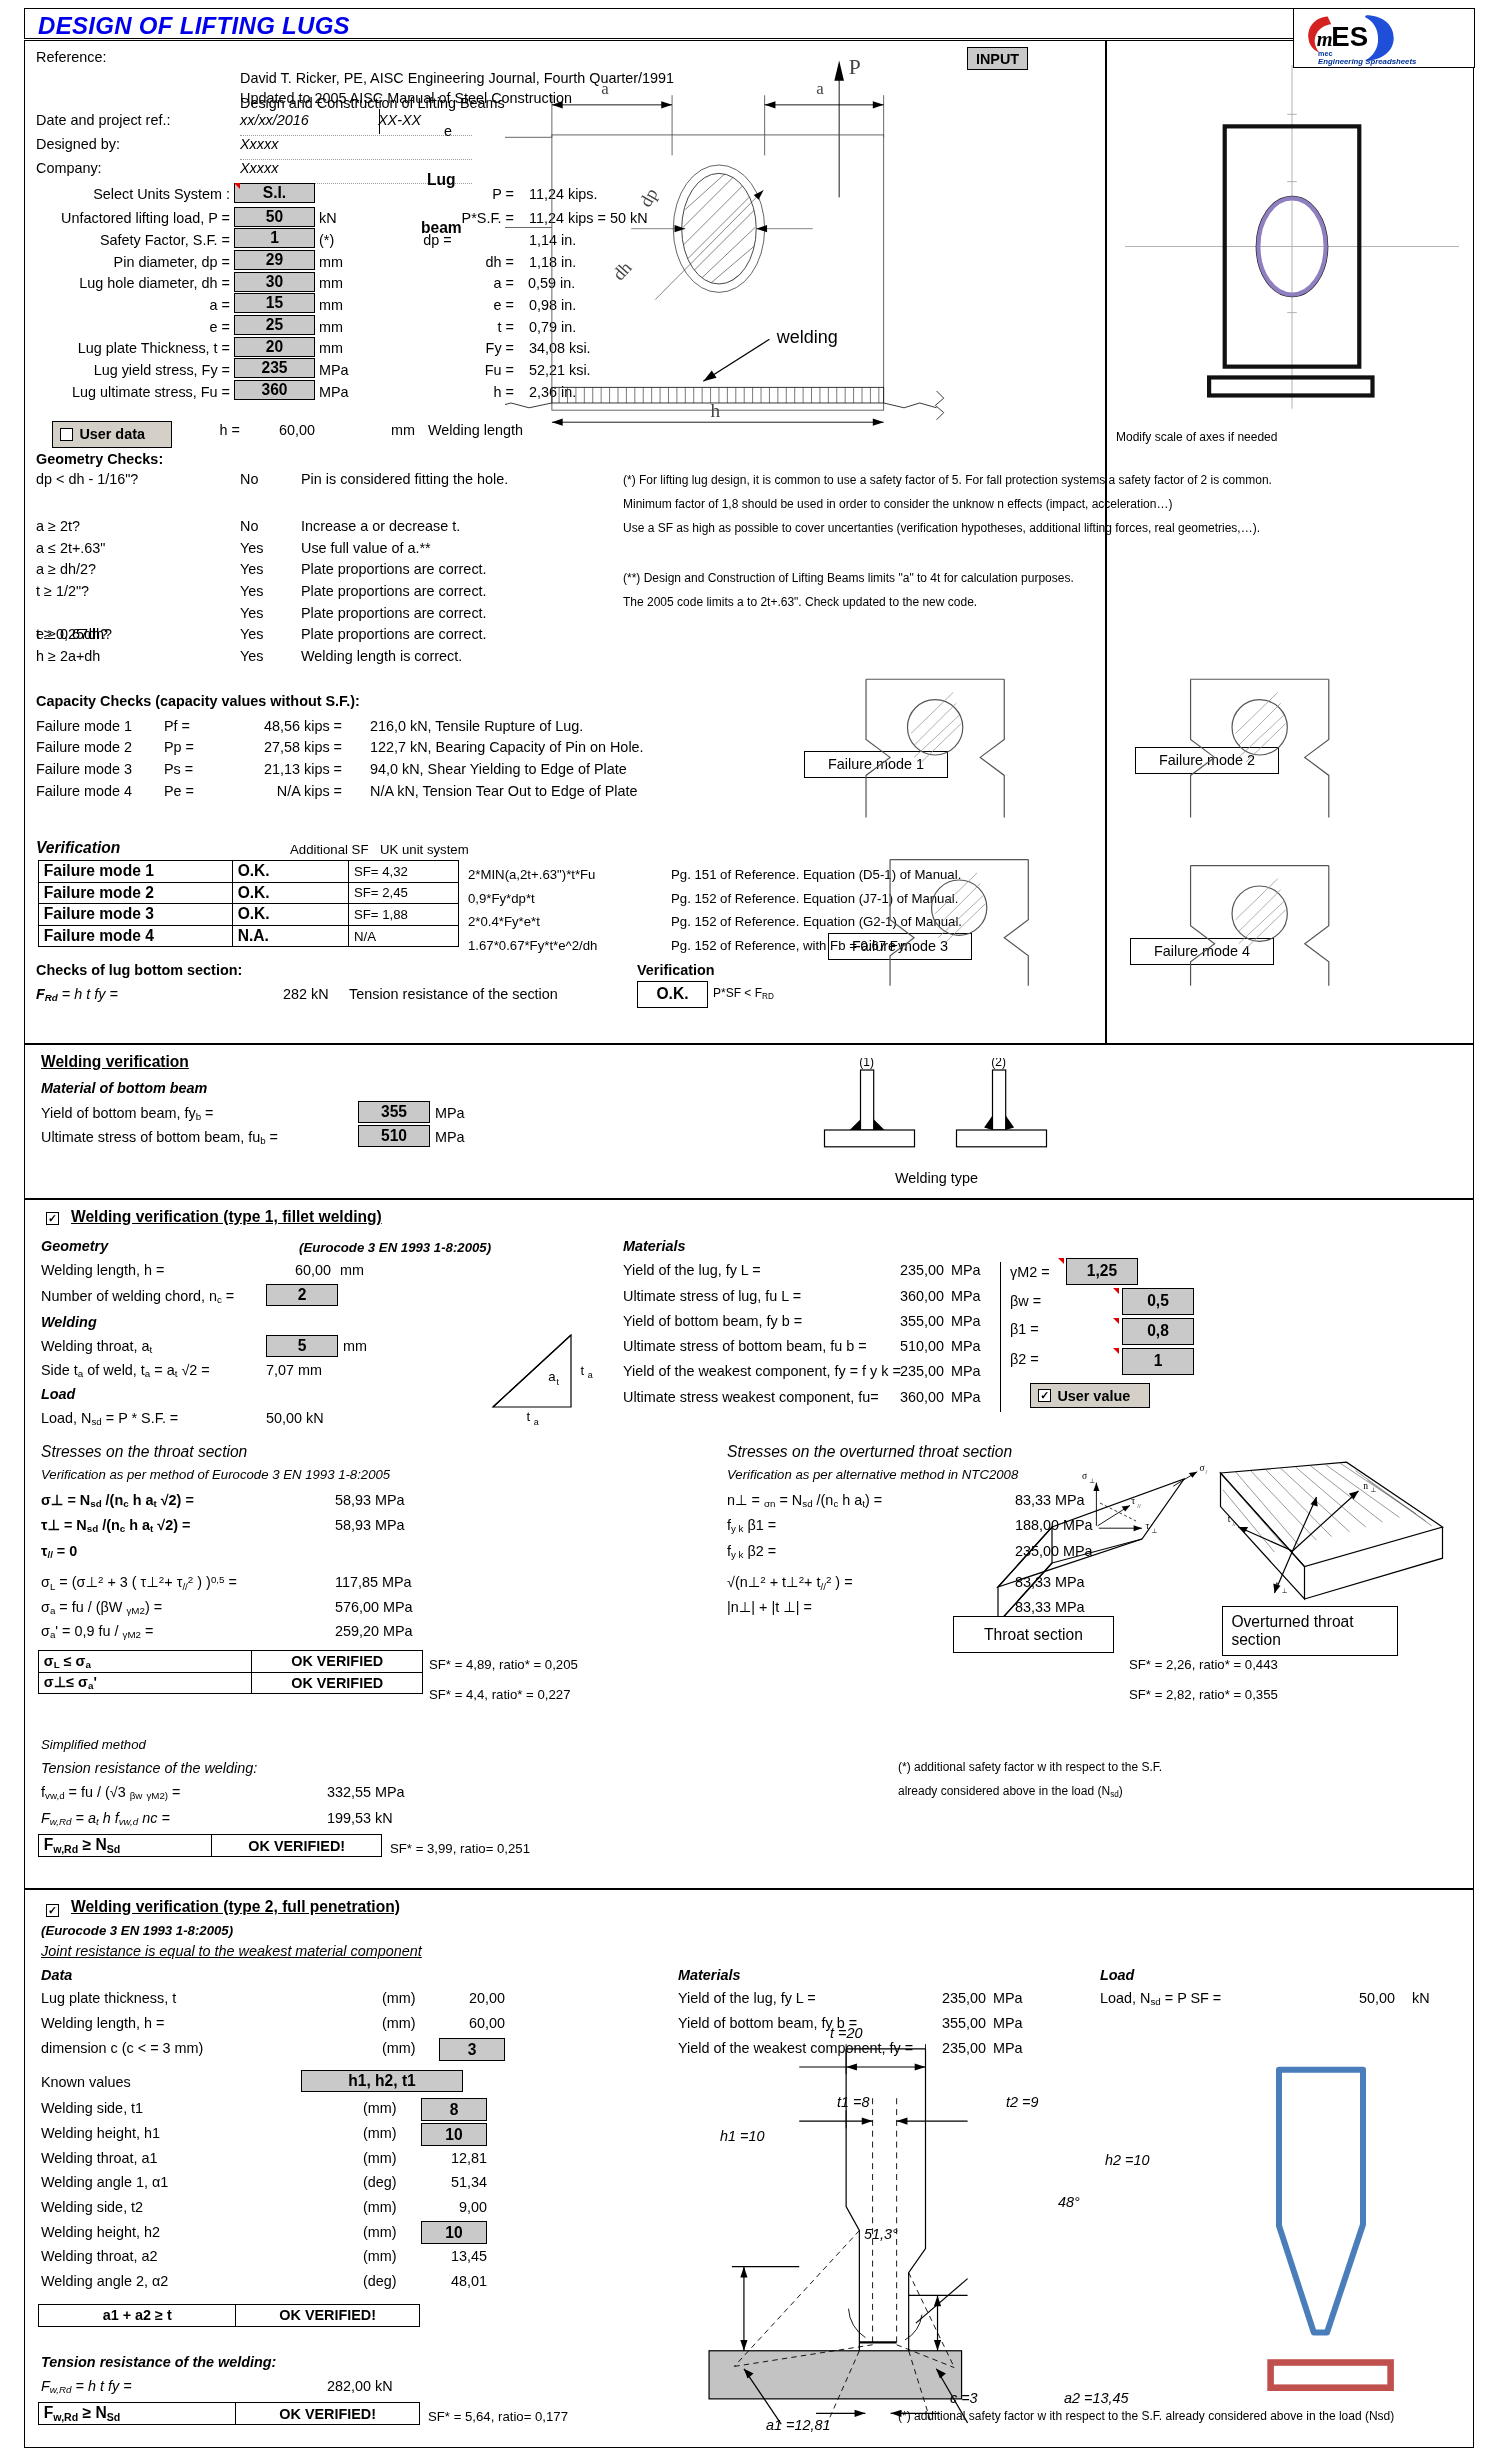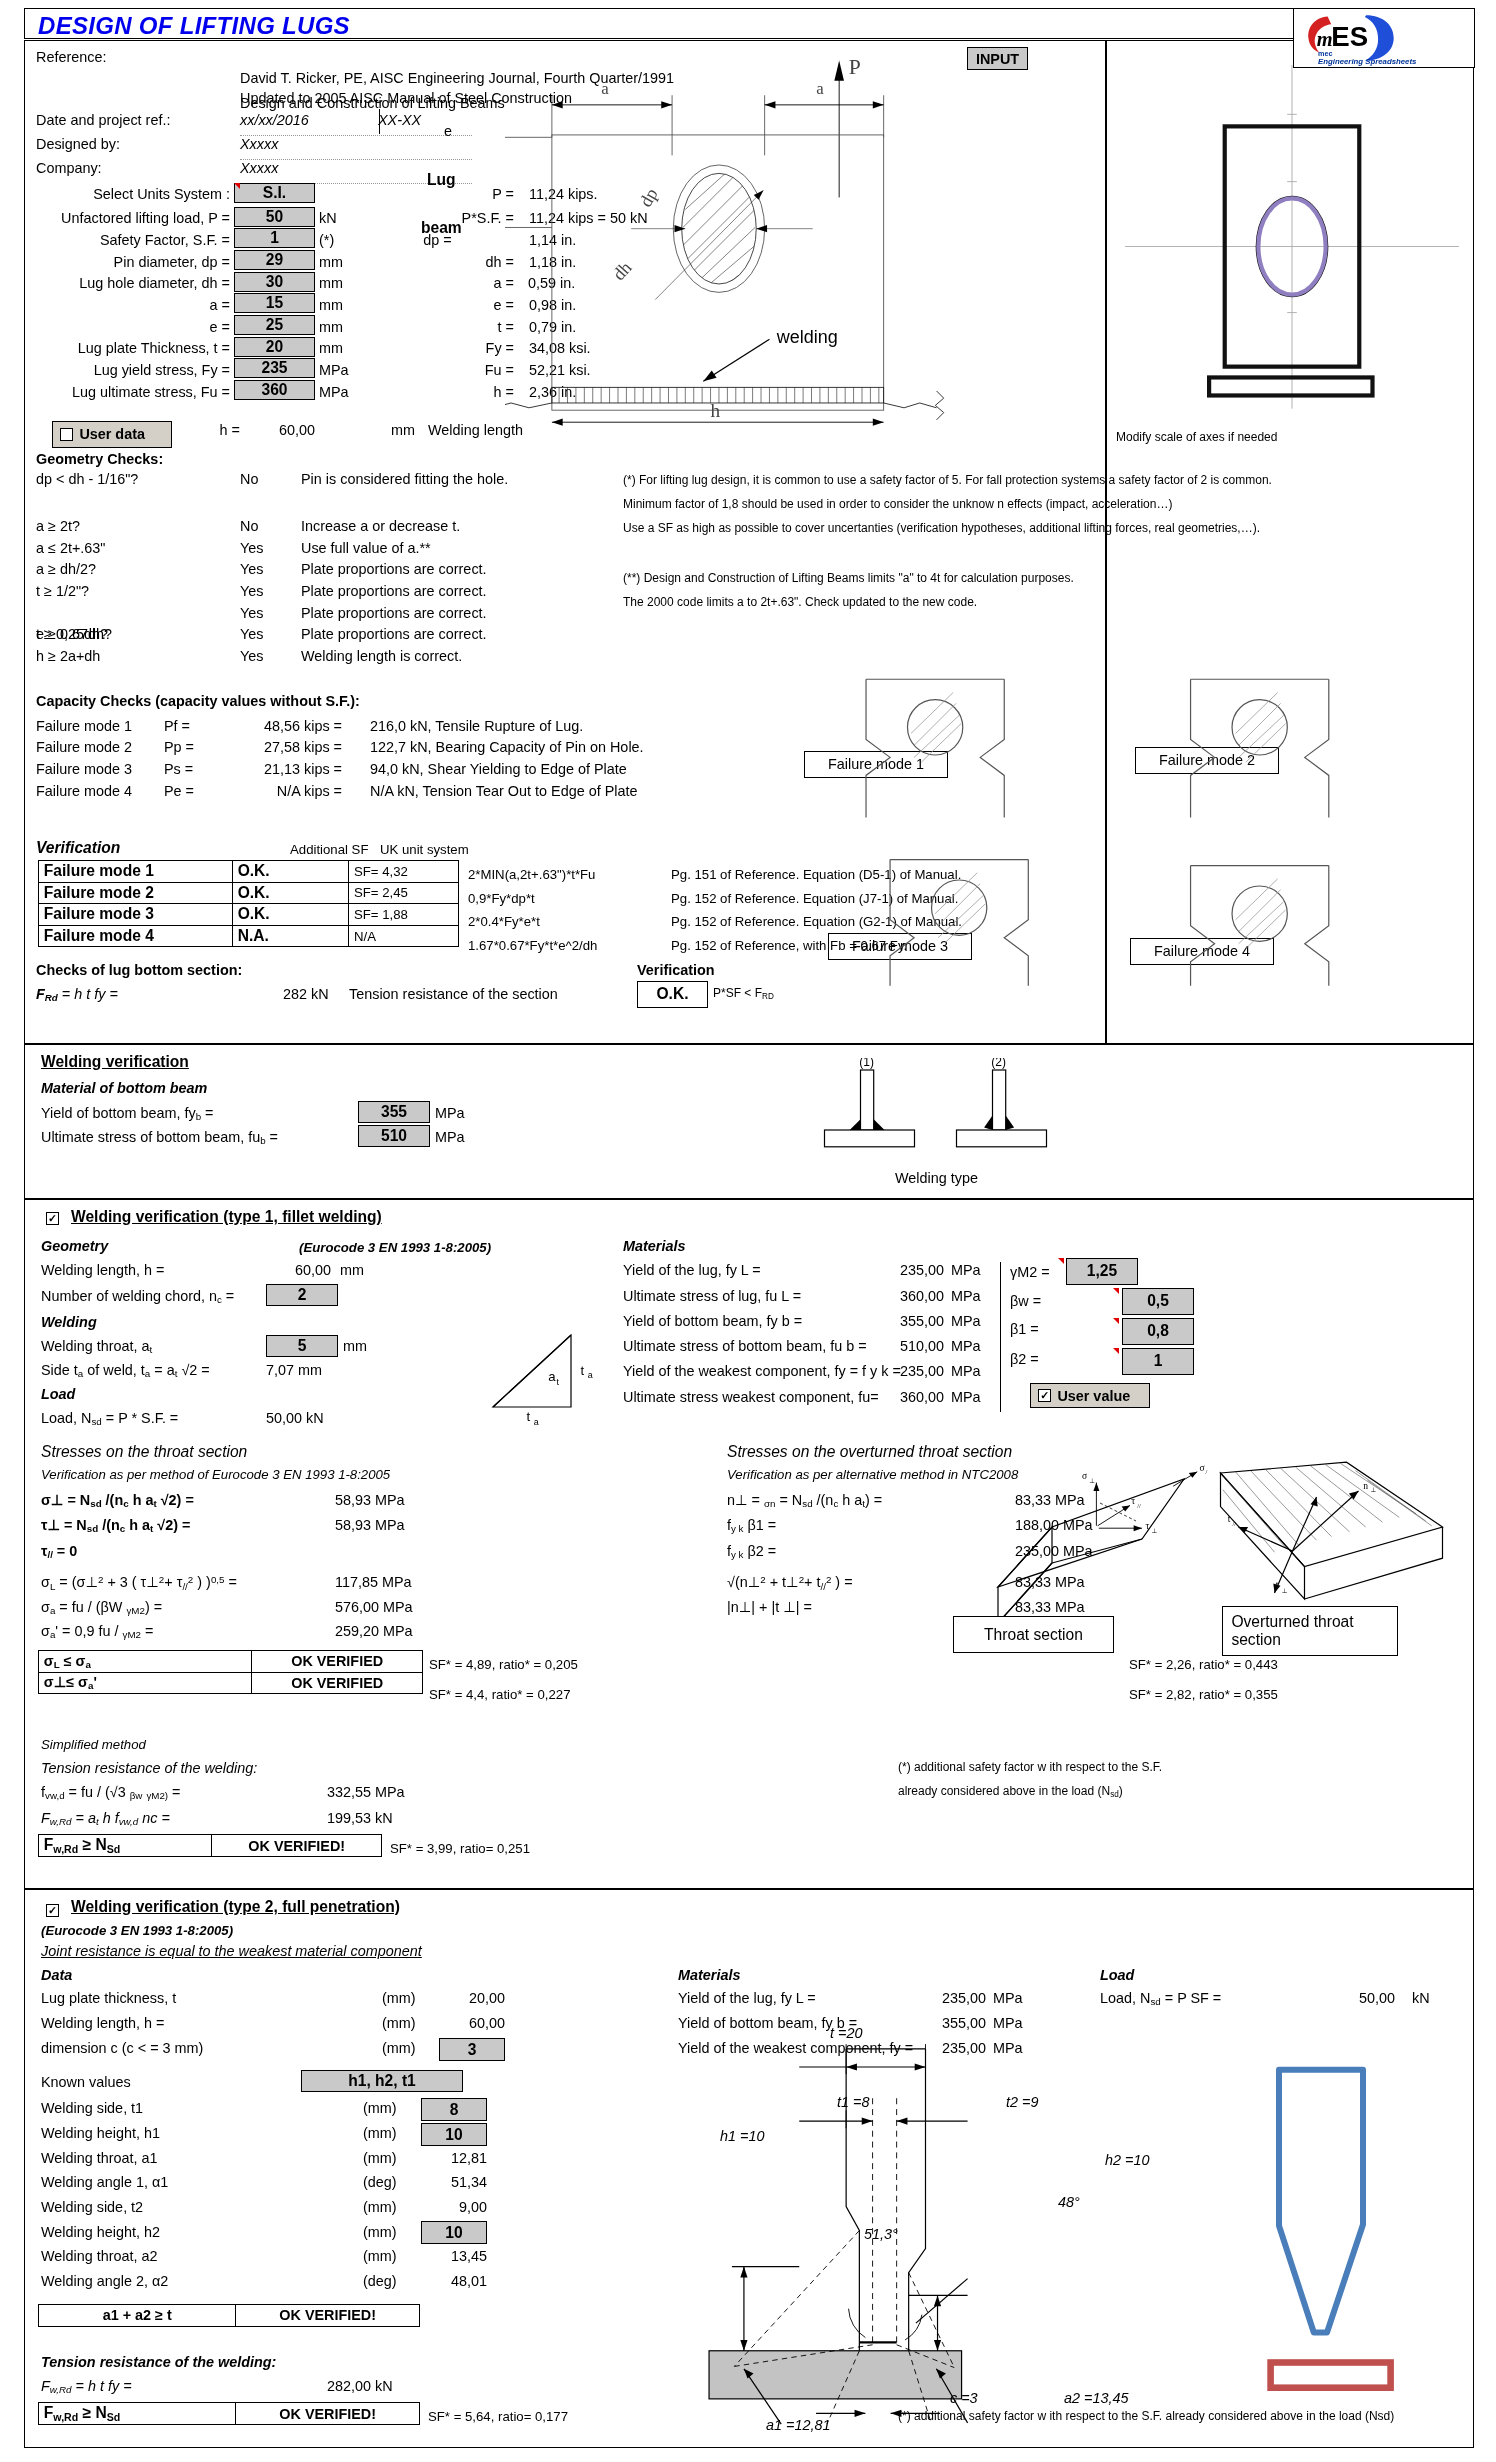--- a/index.html
+++ b/index.html
@@ -213,21 +213,21 @@
       <div class="abs t24" style="left:301px; top:626px;">Plate proportions are correct.</div>
       <div class="abs t24" style="left:36px; top:648px;">h ≥ 2a+dh</div>
       <div class="abs t24" style="left:240px; top:648px;">Yes</div>
       <div class="abs t24" style="left:301px; top:648px;">Welding length is correct.</div>
     </div>
   <div id="geom-notes">
       <div class="abs t20" style="left:623px; top:473px;">(*) For lifting lug design, it is common to use a safety factor of 5. For fall protection systems a safety factor of 2 is common.</div>
       <div class="abs t20" style="left:623px; top:497px;">Minimum factor of 1,8 should be used in order to consider the unknow n effects (impact, acceleration…)</div>
       <div class="abs t20" style="left:623px; top:521px;">Use a SF as high as possible to cover uncertanties (verification hypotheses, additional lifting forces, real geometries,…).</div>
       <div class="abs t20" style="left:623px; top:571px;">(**) Design and Construction of Lifting Beams limits "a" to 4t for calculation purposes.</div>
-      <div class="abs t20" style="left:623px; top:595px;">The 2000 code limits a to 2t+.63".  Check updated to the new code.</div>
+      <div class="abs t20" style="left:623px; top:595px;">The 2005 code limits a to 2t+.63".  Check updated to the new code.</div>
     </div>
 
   <div class="abs t24 b" style="left:36px; top:693px;">Capacity Checks (capacity values without S.F.):</div>
   <div id="cap-rows">
       <div class="abs t24" style="left:36px; top:718px;">Failure mode 1</div>
       <div class="abs t24" style="left:164px; top:718px;">Pf  =</div>
       <div class="abs t24 r" style="left:198px; top:718px; width:144px;">48,56 kips =</div>
       <div class="abs t24" style="left:370px; top:718px;">216,0 kN, Tensile Rupture of Lug.</div>
       <div class="abs t24" style="left:36px; top:739px;">Failure mode 2</div>
       <div class="abs t24" style="left:164px; top:739px;">Pp =</div>

